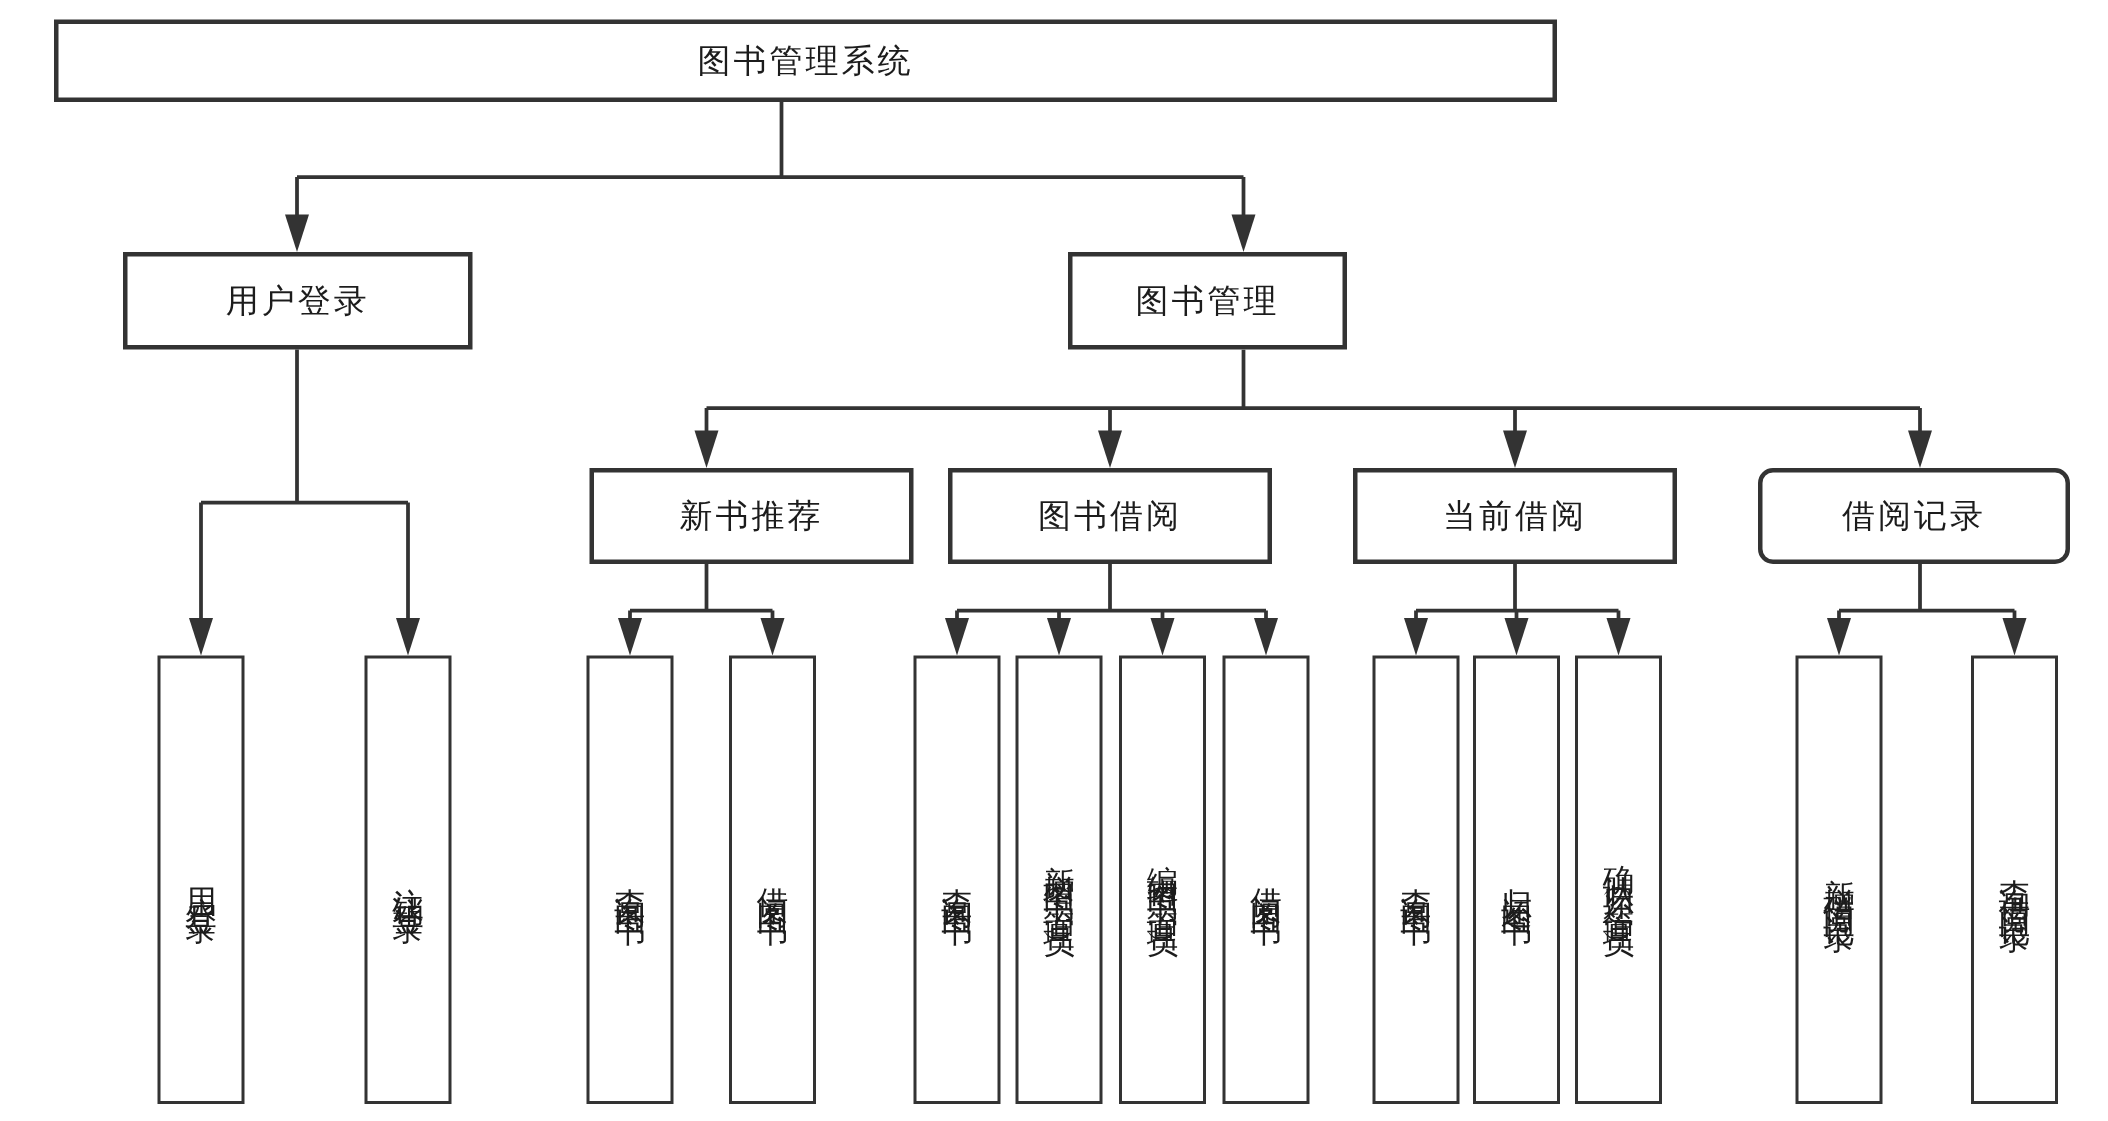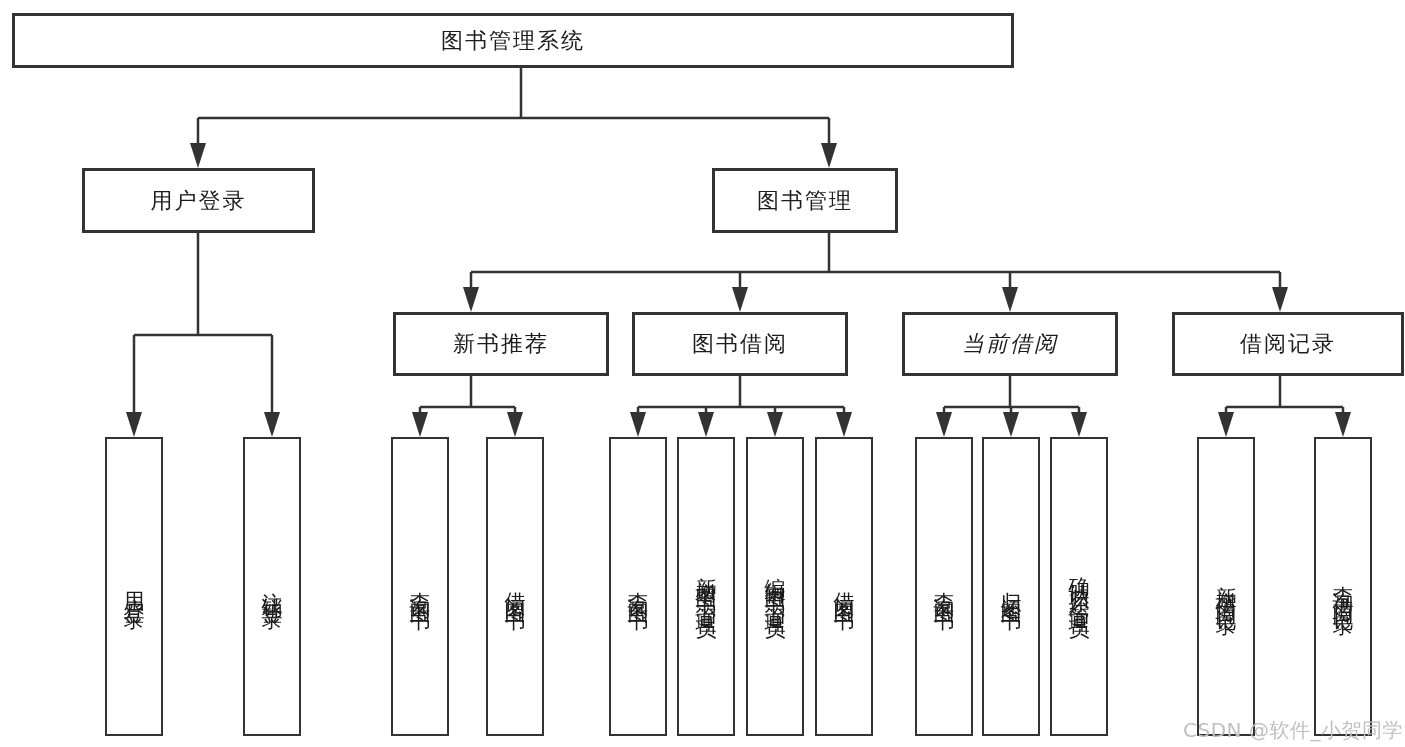--- a/index.html
+++ b/index.html
@@ -27,21 +27,21 @@
     background: #ffffff;
     display: flex;
     align-items: center;
     justify-content: center;
     color: var(--ink, #1c1c1c);
     z-index: 2;
   }
 
   .node.h { font-size: 22px; letter-spacing: 2px; }
 
-  .root  { left: 12px;  top: 13px;  width: 1002px; height: 55px; }
+  .root  { left: 36px;  top: 13px;  width: 1002px; height: 55px; }
   .lvl2  { top: 168px; height: 65px; }
   .lvl3  { top: 312px; height: 64px; }
 
   .leaf {
     top: 437px;
     width: 58px;
     height: 299px;
     border-width: 2.5px;
   }
   .leaf .vtext {
@@ -112,24 +112,24 @@
   <div class="node h lvl2" style="left:712px; width:186px;">
     <span>图书管理</span>
   </div>
 
   <div class="node h lvl3" style="left:363px; width:216px;margin-left:30px;">
     <span>新书推荐</span>
   </div>
   <div class="node h lvl3" style="left:632px; width:216px;">
     <span>图书借阅</span>
   </div>
-  <div class="node h lvl3" style="left:902px; width:216px;font-style:italic;">
+  <div class="node h lvl3" style="left:902px; width:216px;">
     <span>当前借阅</span>
   </div>
-  <div class="node h lvl3" style="left:1172px; width:232px;">
+  <div class="node h lvl3" style="left:1172px; width:208px;border-radius:10px;">
     <span>借阅记录</span>
   </div>
 
   <div class="node leaf" style="left:105px;">
     <span class="vtext">用户登录</span>
   </div>
   <div class="node leaf" style="left:243px;">
     <span class="vtext">注销登录</span>
   </div>
   <div class="node leaf" style="left:391px;">
@@ -159,15 +159,14 @@
   <div class="node leaf" style="left:1050px;">
     <span class="vtext">确认归还（管理员）</span>
   </div>
   <div class="node leaf" style="left:1197px;">
     <span class="vtext">新增借阅记录</span>
   </div>
   <div class="node leaf" style="left:1314px;">
     <span class="vtext">查询借阅记录</span>
   </div>
 
-  <div class="watermark">CSDN @软件_小贺同学</div>
 
 </div>
 
 </body></html>

